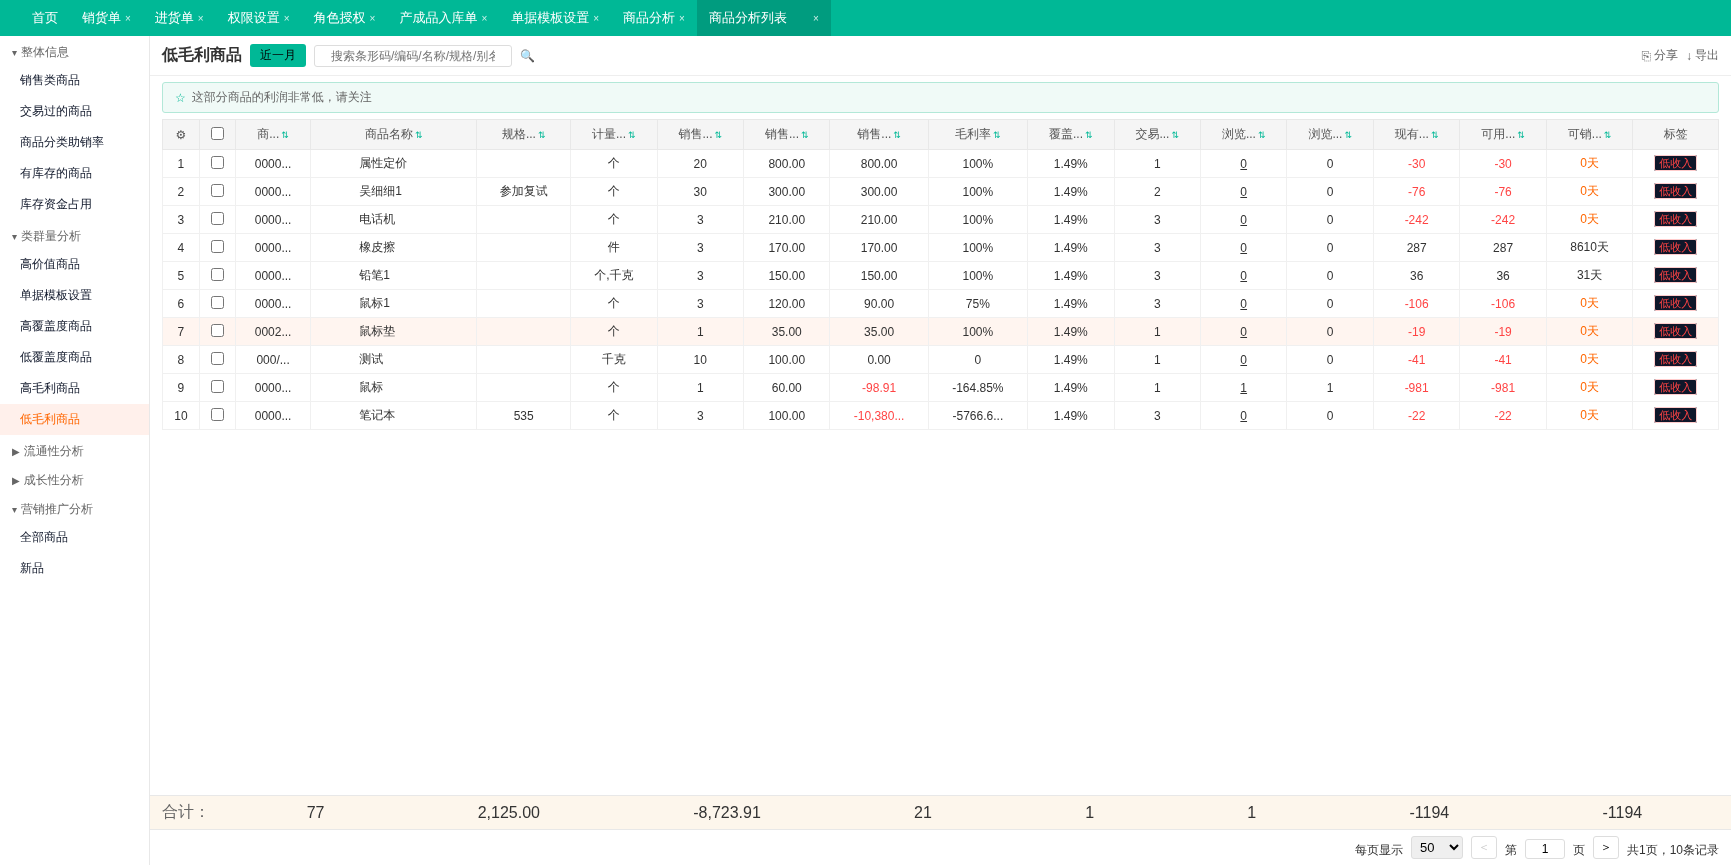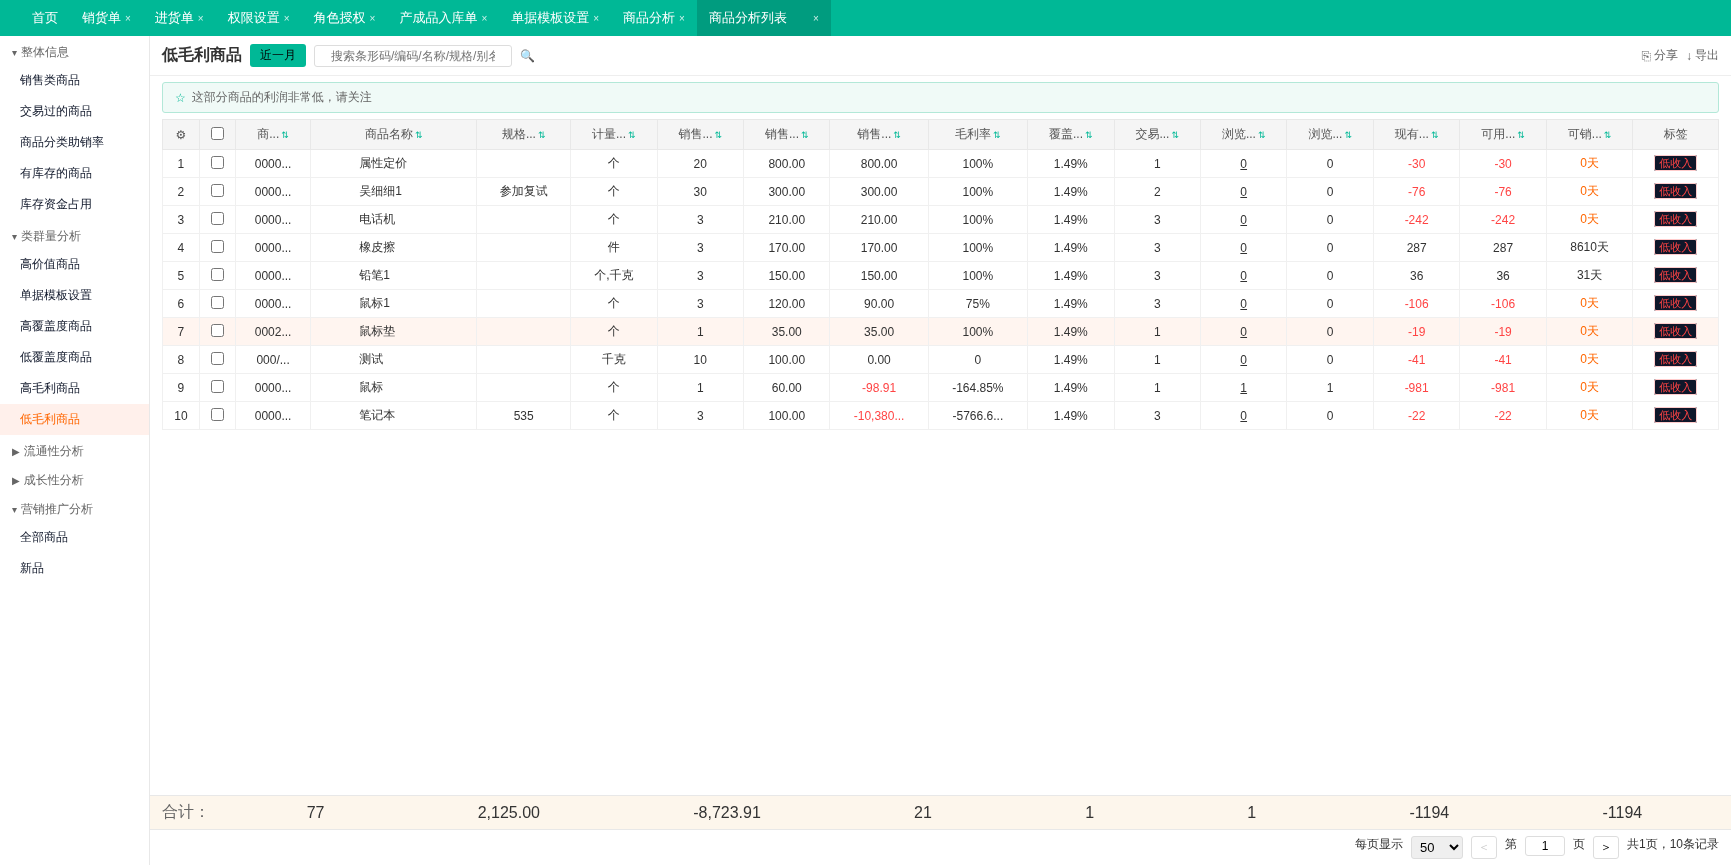--- a/index.html
+++ b/index.html
@@ -184,21 +184,21 @@
       font-size: 16px;
     }
     .footer-total { margin-right: 20px; color: #666; }
 
     
     .pagination-bar {
       background: #fff;
       border-top: 1px solid #e8e8e8;
       padding: 6px 12px;
       display: flex;
-      align-items: flex-start;
+      align-items: flex-end;
       justify-content: flex-end;
       gap: 8px;
       font-size: 12px;
     }
     .pagination-bar select {
       border: 1px solid #ddd;
       border-radius: 3px;
       padding: 2px 4px;
       font-size: 13px;
     }

